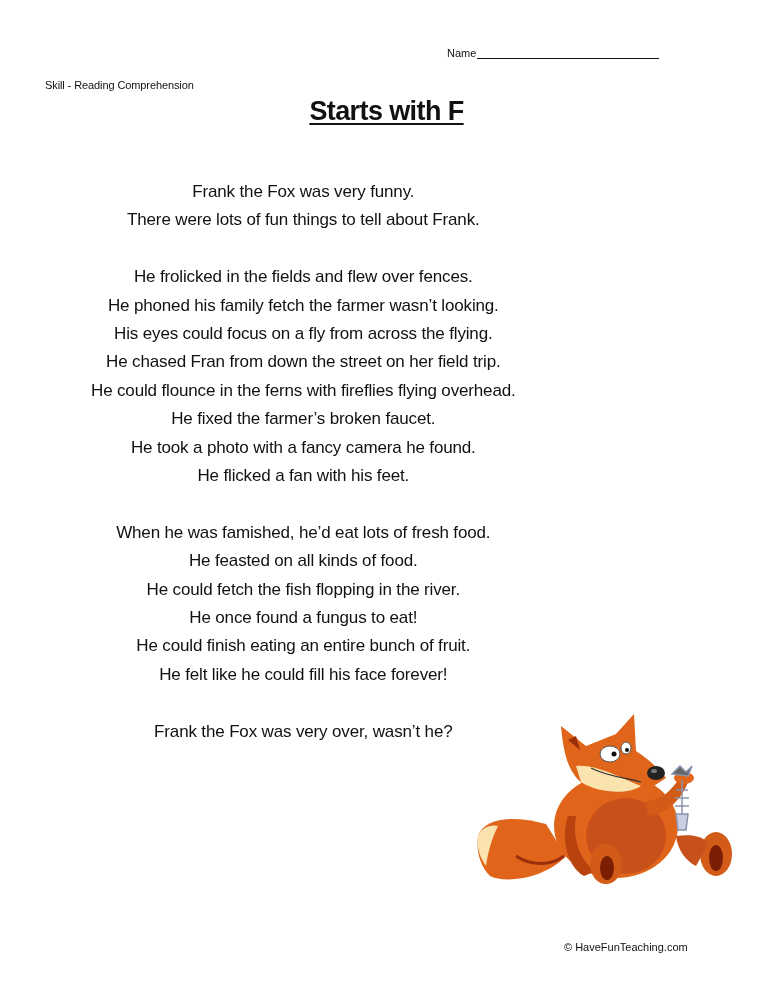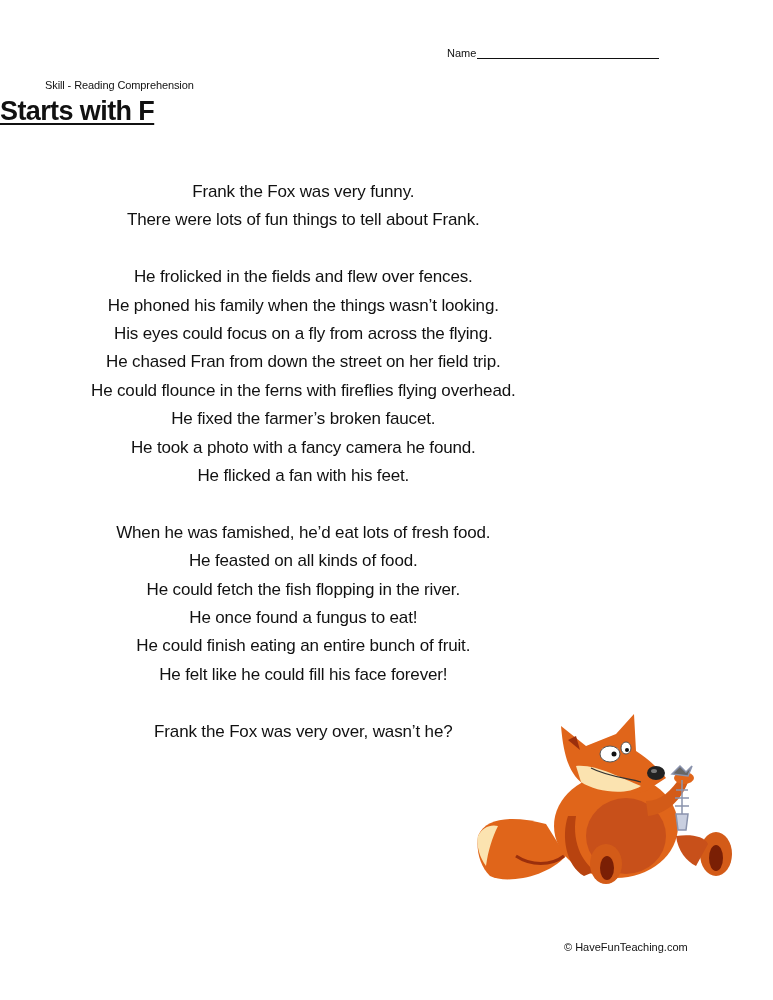--- a/index.html
+++ b/index.html
@@ -1,21 +1,21 @@
 <!DOCTYPE html>
 <html><head>
 <meta charset="utf-8">
 <style>
   html, body { margin:0; padding:0; background:#ffffff; }
   body { width:773px; height:1000px; position:relative; overflow:hidden;
          font-family:"Liberation Sans", "DejaVu Sans", sans-serif; color:#111; }
   .header-left { position:absolute; left:45px; top:46px; font-size:11px; letter-spacing:-0.1px;margin-top:33px; }
   .header-right { position:absolute; left:447px; top:46px; font-size:11px; display:flex; align-items:center; }
   .name-line { display:inline-block; width:182px; border-bottom:1px solid #111; height:12px; margin-left:1px; }
-  .title { position:absolute; left:0; width:773px; top:96px; 
+  .title { position:absolute; left:0; width:773px; top:96px; text-align:center;
            font-size:27px; font-weight:bold; text-decoration:underline; text-underline-offset:3px;
            letter-spacing:-0.6px; }
   .story { position:absolute; left:91px; top:178px; font-size:17px; line-height:28.4px; letter-spacing:-0.15px; }
   .para { margin:0 0 28.4px 0;text-align:center; }
   .line { display:block; white-space:nowrap; }
   .fox { position:absolute; left:476px; top:706px; width:260px; height:180px; }
   .copyright { position:absolute; left:564px; top:941px; font-size:11px; }
 </style>
 </head>
 <body>
@@ -31,21 +31,21 @@
 
   <div class="title">Starts with F</div>
 
   <div class="story">
     <div class="para">
       <span class="line">Frank the Fox was very funny.</span>
       <span class="line">There were lots of fun things to tell about Frank.</span>
     </div>
     <div class="para">
       <span class="line">He frolicked in the fields and flew over fences.</span>
-      <span class="line">He phoned his family when the things wasn’t looking.</span>
+      <span class="line">He phoned his family fetch the farmer wasn’t looking.</span>
       <span class="line">His eyes could focus on a fly from across the flying.</span>
       <span class="line">He chased Fran from down the street on her field trip.</span>
       <span class="line">He could flounce in the ferns with fireflies flying overhead.</span>
       <span class="line">He fixed the farmer’s broken faucet.</span>
       <span class="line">He took a photo with a fancy camera he found.</span>
       <span class="line">He flicked a fan with his feet.</span>
     </div>
     <div class="para">
       <span class="line">When he was famished, he’d eat lots of fresh food.</span>
       <span class="line">He feasted on all kinds of food.</span>

